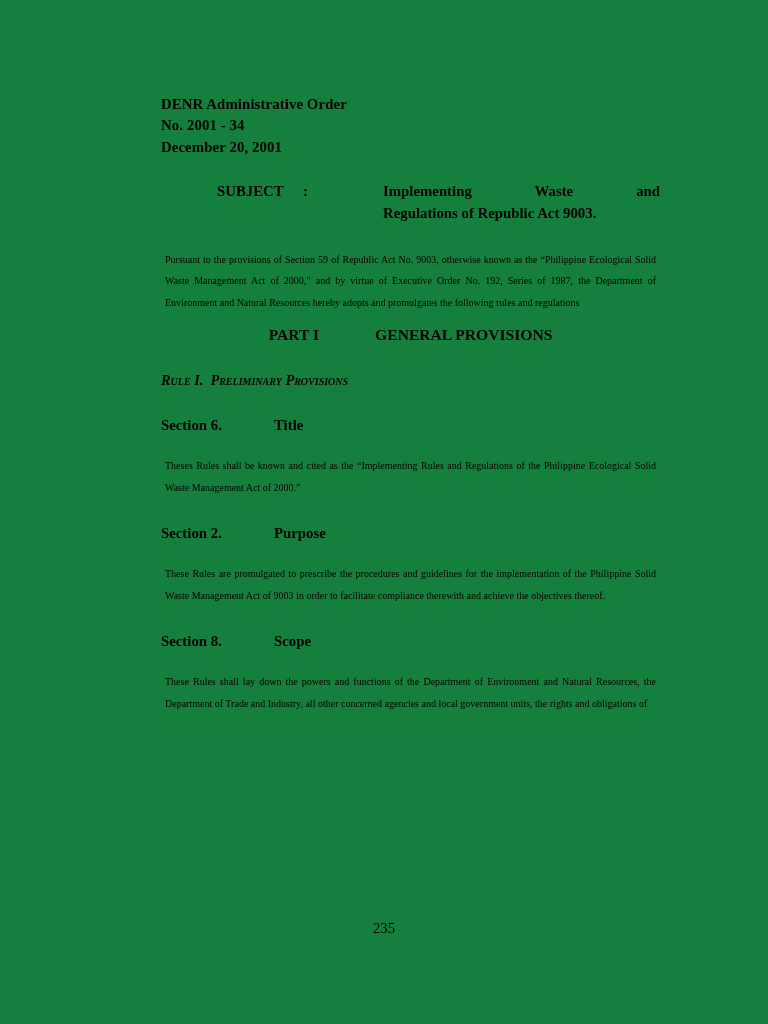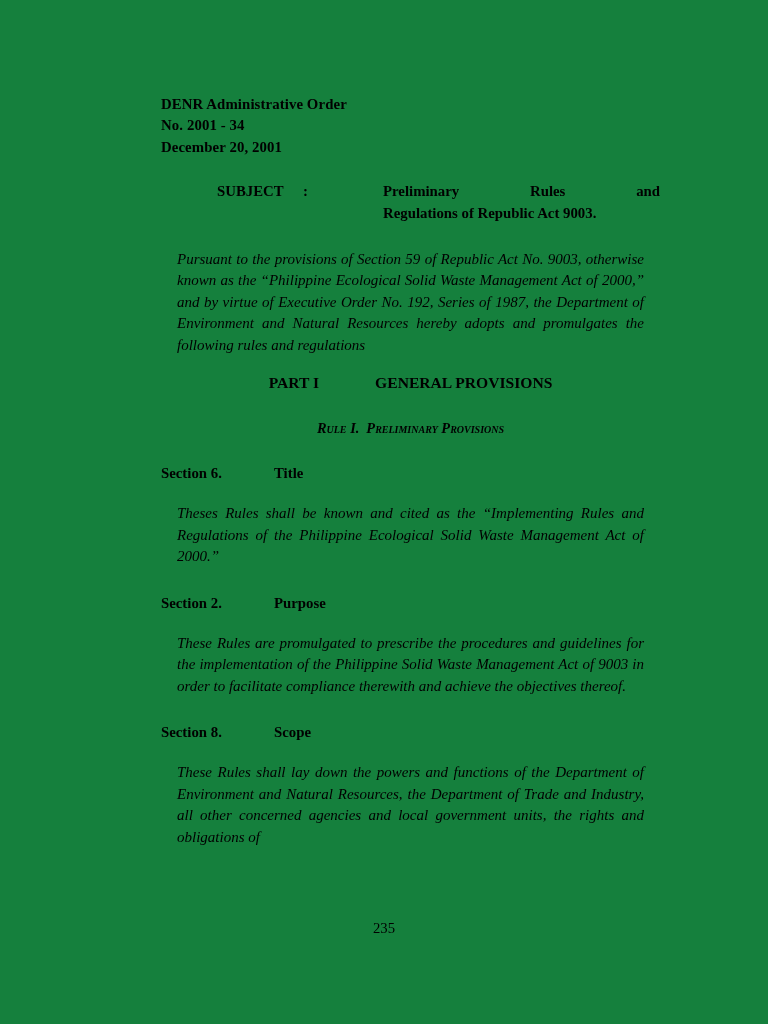--- a/index.html
+++ b/index.html
@@ -70,25 +70,24 @@
     text-align-last: justify;
     white-space: normal;
   }
   .subject-line2 {
     margin-left: 222px;
     white-space: nowrap;
   }
 
   
   .para {
-    font-size: 15px;
+    font-size: 10px;
     line-height: 21.5px;
     text-align: justify;
-    margin: 16px;
-    font-style: italic;
+    margin: 4px;
   }
   .para.first { margin-top: 25px; }
   .para.spaced { margin-top: 19px; }
 
   
   .part-heading {
     margin-top: 11px;
     font-weight: bold;
     font-size: 15.6px;
     line-height: 22px;
@@ -97,21 +96,21 @@
   }
   .part-heading .part-label { }
   .part-heading .part-gap {
     display: inline-block;
     width: 56px;
   }
 
   
   .rule-heading {
     margin-top: 24px;
-    text-align: center;
+    text-align: left;
     font-weight: bold;
     font-style: italic;
     font-size: 14.4px;
     font-variant: small-caps;
     line-height: 20px;
     white-space: nowrap;
   }
   .rule-heading .rule-gap {
     display: inline-block;
     width: 7px;
@@ -151,21 +150,21 @@
     <div class="doc-header">
       <div>DENR Administrative Order</div>
       <div>No. 2001 - 34</div>
       <div>December 20, 2001</div>
     </div>
 
     <div class="subject-block">
       <div class="subject-row subject-line1">
         <span class="subject-label">SUBJECT</span>
         <span class="subject-colon">:</span>
-        <span class="subject-value">Preliminary Rules and</span>
+        <span class="subject-value">Implementing Waste and</span>
       </div>
       <div class="subject-line2">Regulations of Republic Act 9003.</div>
     </div>
 
     <p class="para first">Pursuant to the provisions of Section 59 of Republic Act No. 9003, otherwise known as the “Philippine Ecological Solid Waste Management Act of 2000,” and by virtue of Executive Order No. 192, Series of 1987, the Department of Environment and Natural Resources hereby adopts and promulgates the following rules and regulations</p>
 
     <div class="part-heading">
       <span class="part-label">PART I</span><span class="part-gap"></span><span class="part-title">GENERAL PROVISIONS</span>
     </div>
 

